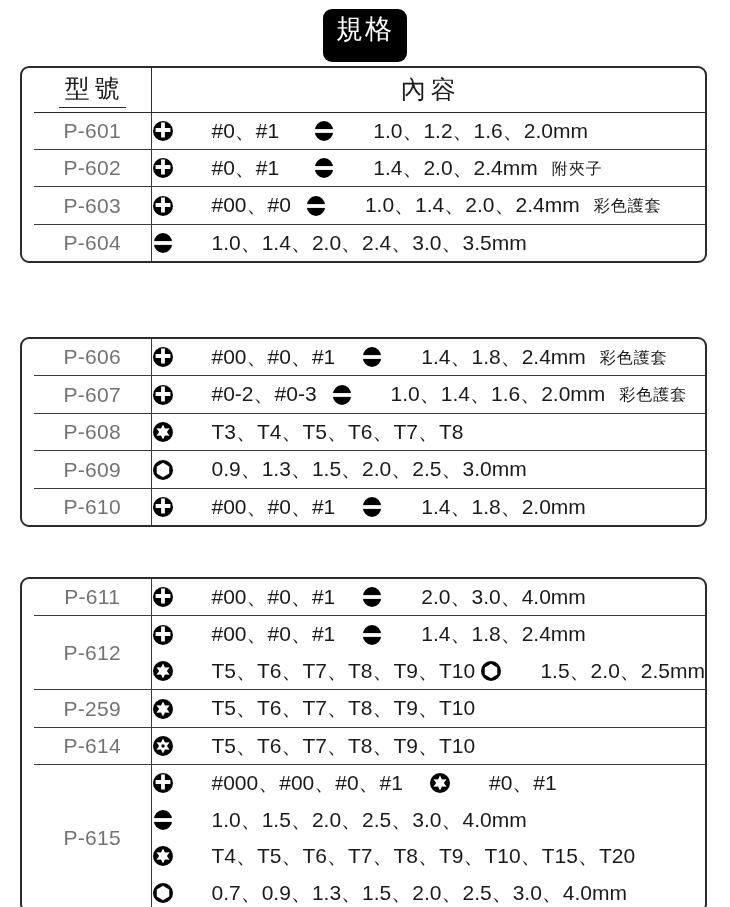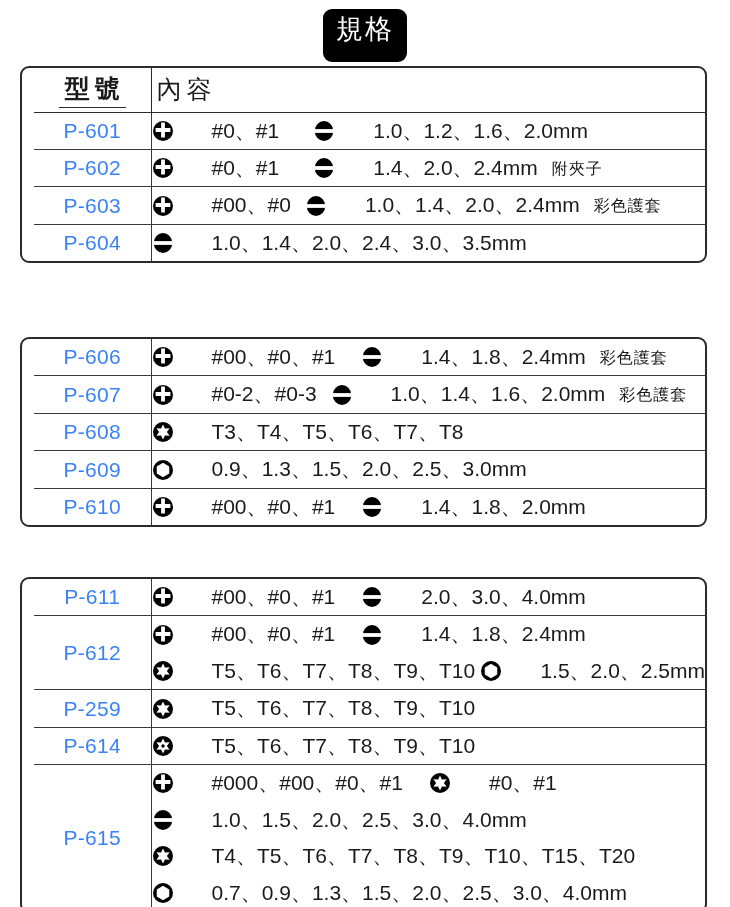--- a/index.html
+++ b/index.html
@@ -64,48 +64,47 @@
 
   
   .hdr-row td {
     height: 44px;
     border-bottom: 1.5px solid #2b2b2b;
   }
   .hdr-model {
     text-align: center;
     font-size: 25px;
     position: relative;
-    font-weight: bold;
   }
   .hdr-model .u {
     display: inline-block;
     border-bottom: 1.5px solid #2b2b2b;
     padding: 0 1px 2px 1px;
     letter-spacing: 5px;
     text-indent: 5px;
   }
   .hdr-content {
-    text-align: left;
+    text-align: center;
     font-size: 25px;
     letter-spacing: 5px;
     text-indent: 5px;
     border-left: 1.5px solid #2b2b2b;
   }
 
   
   .data-row > td {
     border-top: 1.3px solid #3a3a3a;
   }
   .data-row.first > td { border-top: none; }
 
   .cell-model {
     text-align: center;
     font-size: 21px;
     letter-spacing: 0.3px;
-    color: #3b82f6;
+    color: #737373;
     padding: 0 4px;
     vertical-align: top;
     padding-top: 10px;
   }
   .cell-model.mid { vertical-align: middle; padding-top: 0; }
 
   .cell-content {
     border-left: 1.3px solid #3a3a3a;
     padding: 7px 6px 7px 12px;
     font-size: 21px;

